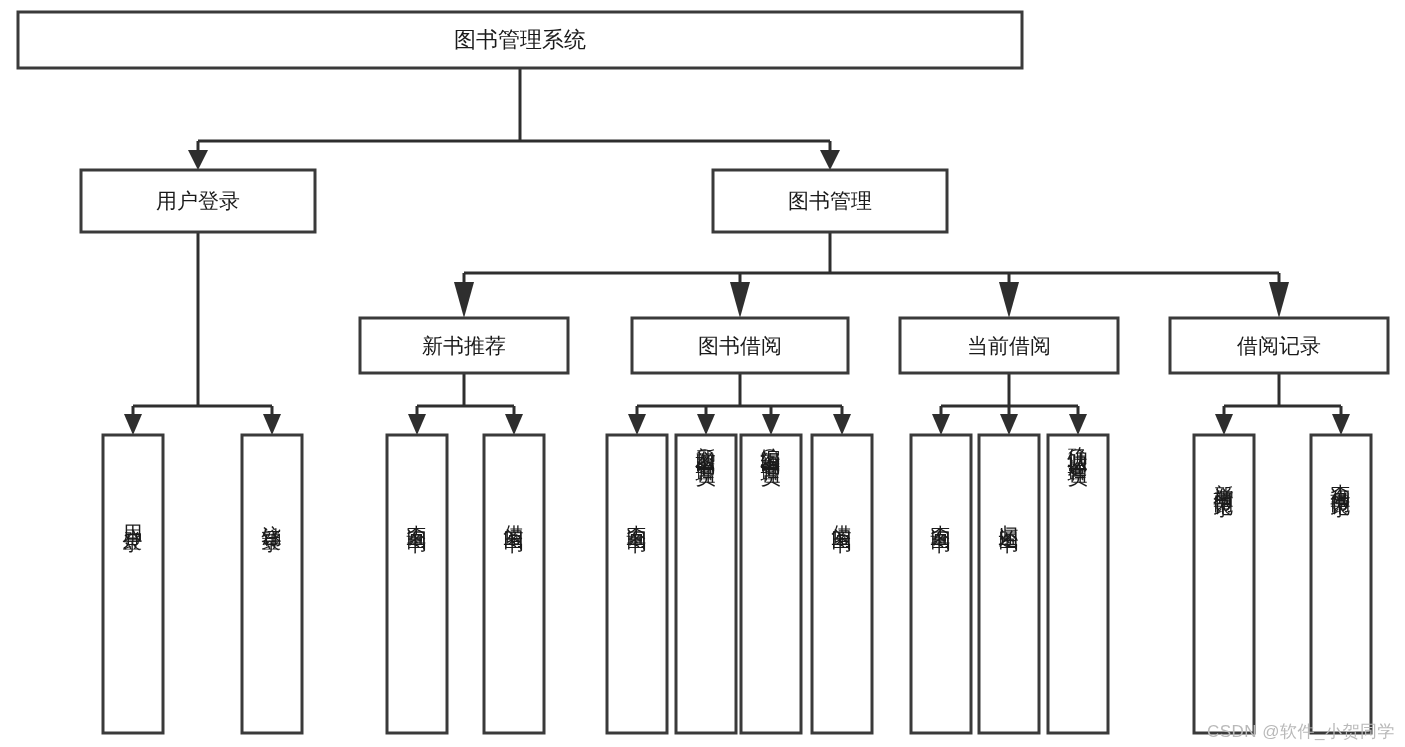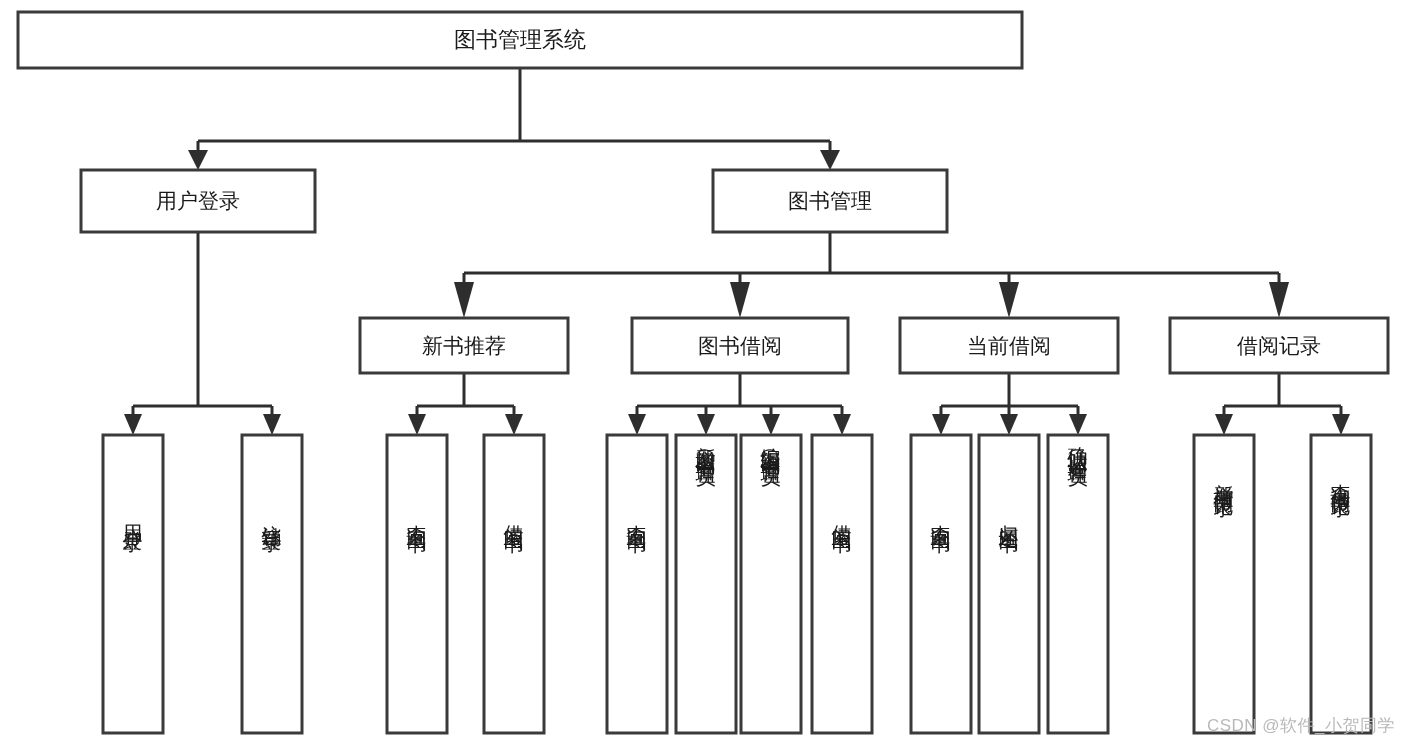--- a/index.html
+++ b/index.html
@@ -56,21 +56,21 @@
     stroke-width: 3;
     fill: none;
   }
   .arrow-head {
     fill: #2e2e2e;
     stroke: none;
   }
   .watermark {
     position: absolute;
     right: 10px;
-    bottom: 10px;
+    bottom: 4px;
     font-family: "Liberation Sans", "DejaVu Sans", sans-serif;
     font-size: 17px;
     color: #b9b9b9;
     letter-spacing: 0.5px;
     white-space: nowrap;
     pointer-events: none;
     text-align: center;
   }
 </style>
 </head>

